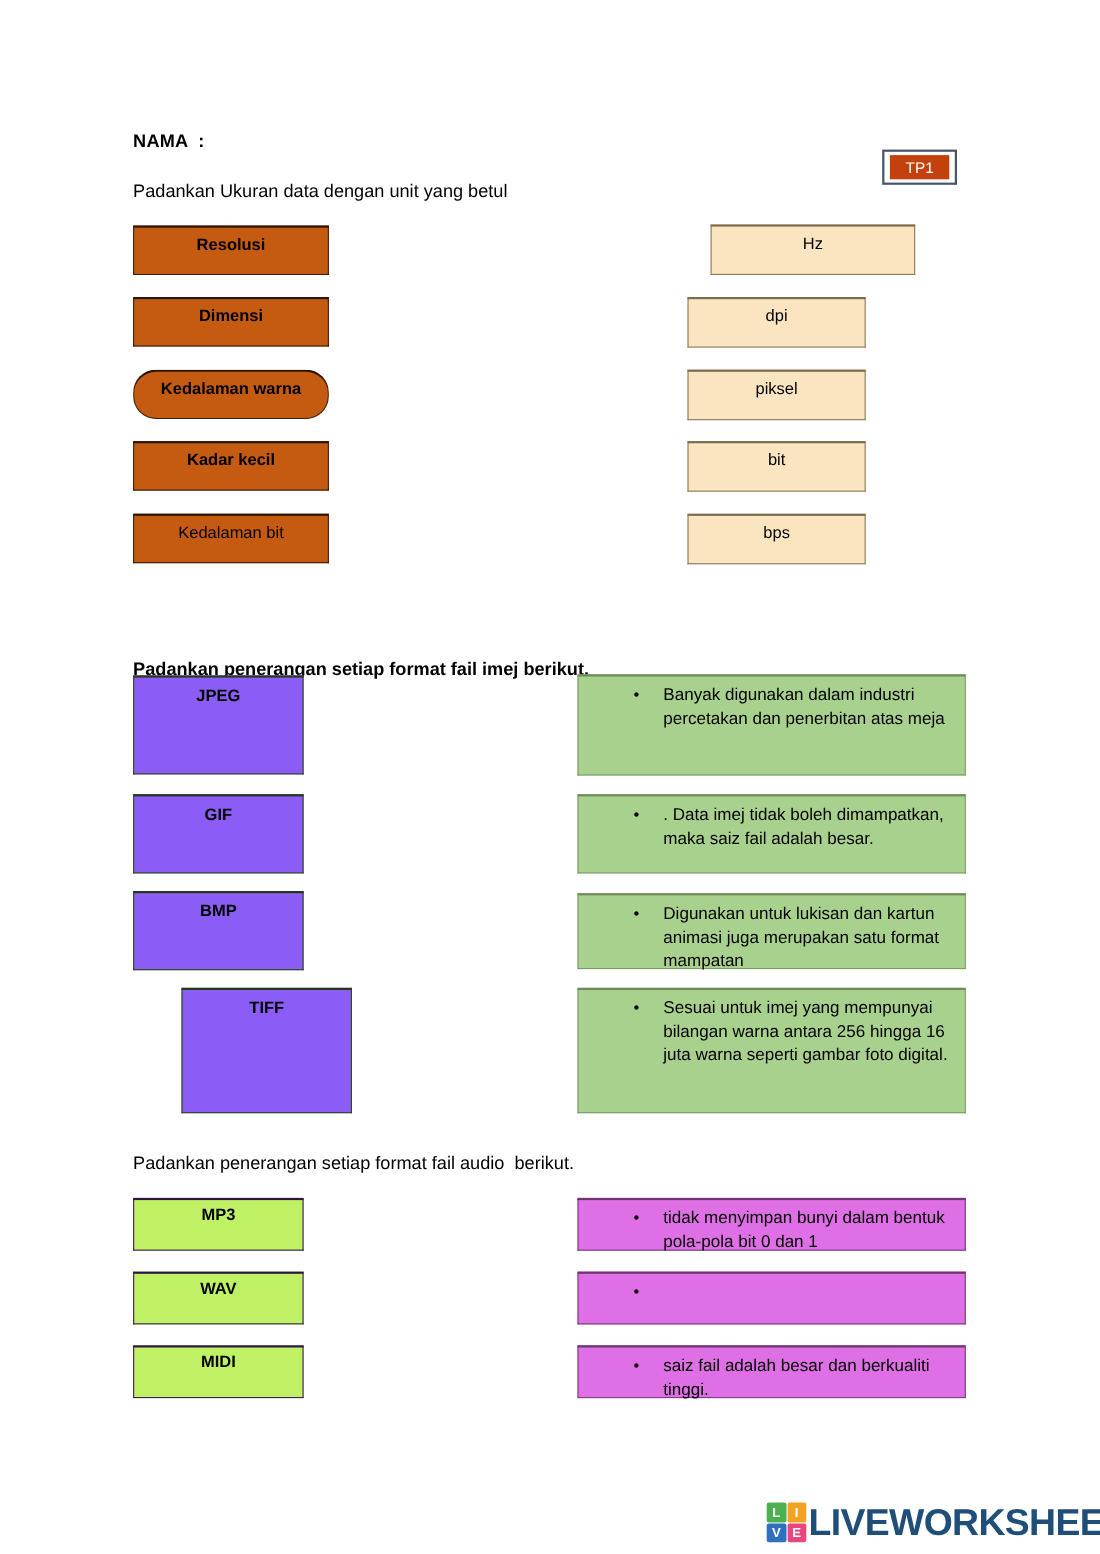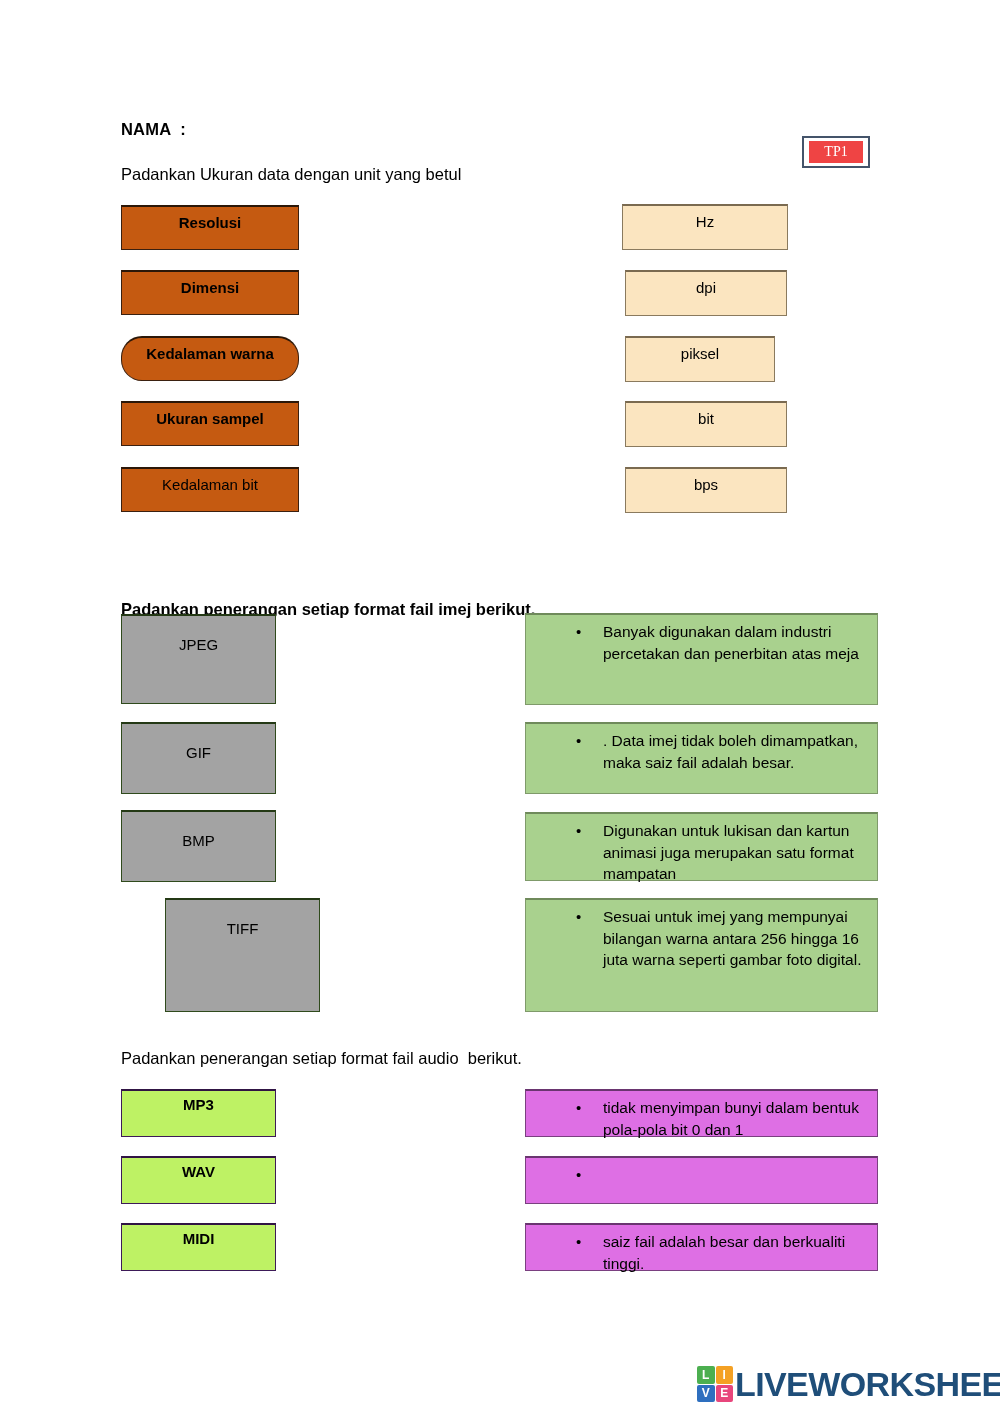--- a/index.html
+++ b/index.html
@@ -54,26 +54,26 @@
     border: 2px solid #44546A;
     background: #ffffff;
     box-sizing: border-box;
     display: flex;
     align-items: center;
     justify-content: center;
   }
   .tp-badge-inner {
     width: 54px;
     height: 22px;
-    background: #ef4444;
+    background: #c2410c;
     color: #ffffff;
     font-size: 14px;
     line-height: 22px;
     text-align: center;
-    font-family: Liberation Serif, serif;
+    font-family: Liberation Sans, sans-serif;
   }
 
   
   .box {
     position: absolute;
     box-sizing: border-box;
     font-size: 15px;
   }
 
   
@@ -94,27 +94,27 @@
     border: 1px solid #8a7a5e;
     border-top: 2px solid #7a6a50;
     text-align: center;
     font-weight: normal;
     color: #000000;
     padding-top: 7px;
   }
 
   
   .box-fmt {
-    background: #a3a3a3;
+    background: #8b5cf6;
     border: 1px solid #2f4a1c;
     border-top: 2px solid #243915;
     text-align: center;
-    font-weight: normal;
-    color: #000000;
-    padding-top: 20px;
+    font-weight: bold;
+    color: #000000;
+    padding-top: 8px;
   }
 
   
   .box-desc {
     background: #A9D18E;
     border: 1px solid #7f9a6a;
     border-top: 2px solid #6f8a5b;
     color: #000000;
     font-weight: normal;
     padding: 6px 8px 6px 8px;
@@ -216,33 +216,33 @@
   <div class="box box-term" style="left:121px; top:205px; width:178px; height:45px;">
     <span>Resolusi</span>
   </div>
   <div class="box box-term" style="left:121px; top:270px; width:178px; height:45px;">
     <span>Dimensi</span>
   </div>
   <div class="box box-term" style="left:121px; top:336px; width:178px; height:45px;border-radius:21px;">
     <span>Kedalaman warna</span>
   </div>
   <div class="box box-term" style="left:121px; top:401px; width:178px; height:45px;">
-    <span>Ukuran sampel</span>
+    <span>Kadar kecil</span>
   </div>
   <div class="box box-term plain" style="left:121px; top:467px; width:178px; height:45px;">
     <span>Kedalaman bit</span>
   </div>
 
-  <div class="box box-unit" style="left:622px; top:204px; width:166px; height:46px;">
+  <div class="box box-unit" style="left:646px; top:204px; width:186px; height:46px;">
     <span>Hz</span>
   </div>
   <div class="box box-unit" style="left:625px; top:270px; width:162px; height:46px;">
     <span>dpi</span>
   </div>
-  <div class="box box-unit" style="left:625px; top:336px; width:150px; height:46px;">
+  <div class="box box-unit" style="left:625px; top:336px; width:162px; height:46px;">
     <span>piksel</span>
   </div>
   <div class="box box-unit" style="left:625px; top:401px; width:162px; height:46px;">
     <span>bit</span>
   </div>
   <div class="box box-unit" style="left:625px; top:467px; width:162px; height:46px;">
     <span>bps</span>
   </div>
 
   <div class="instruction" id="instr-2">Padankan penerangan setiap format fail imej berikut.</div>

